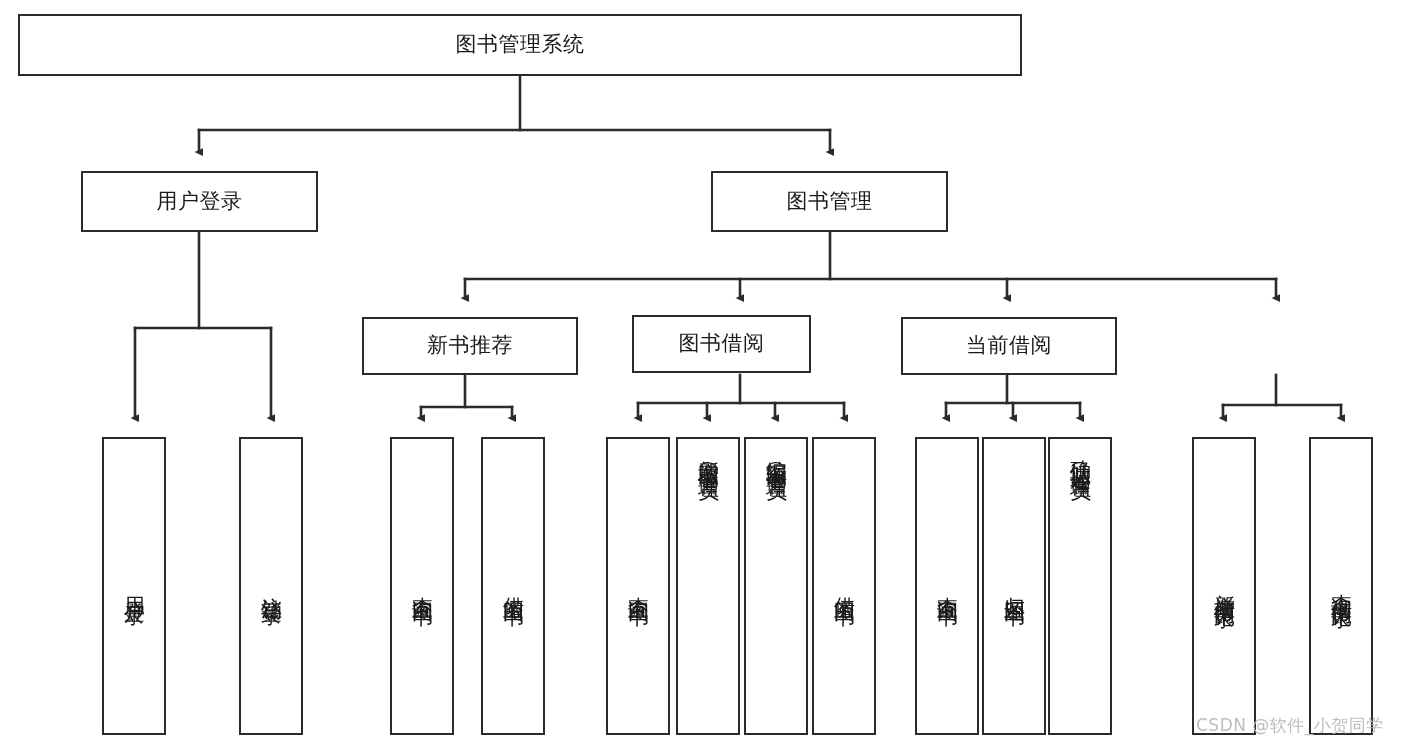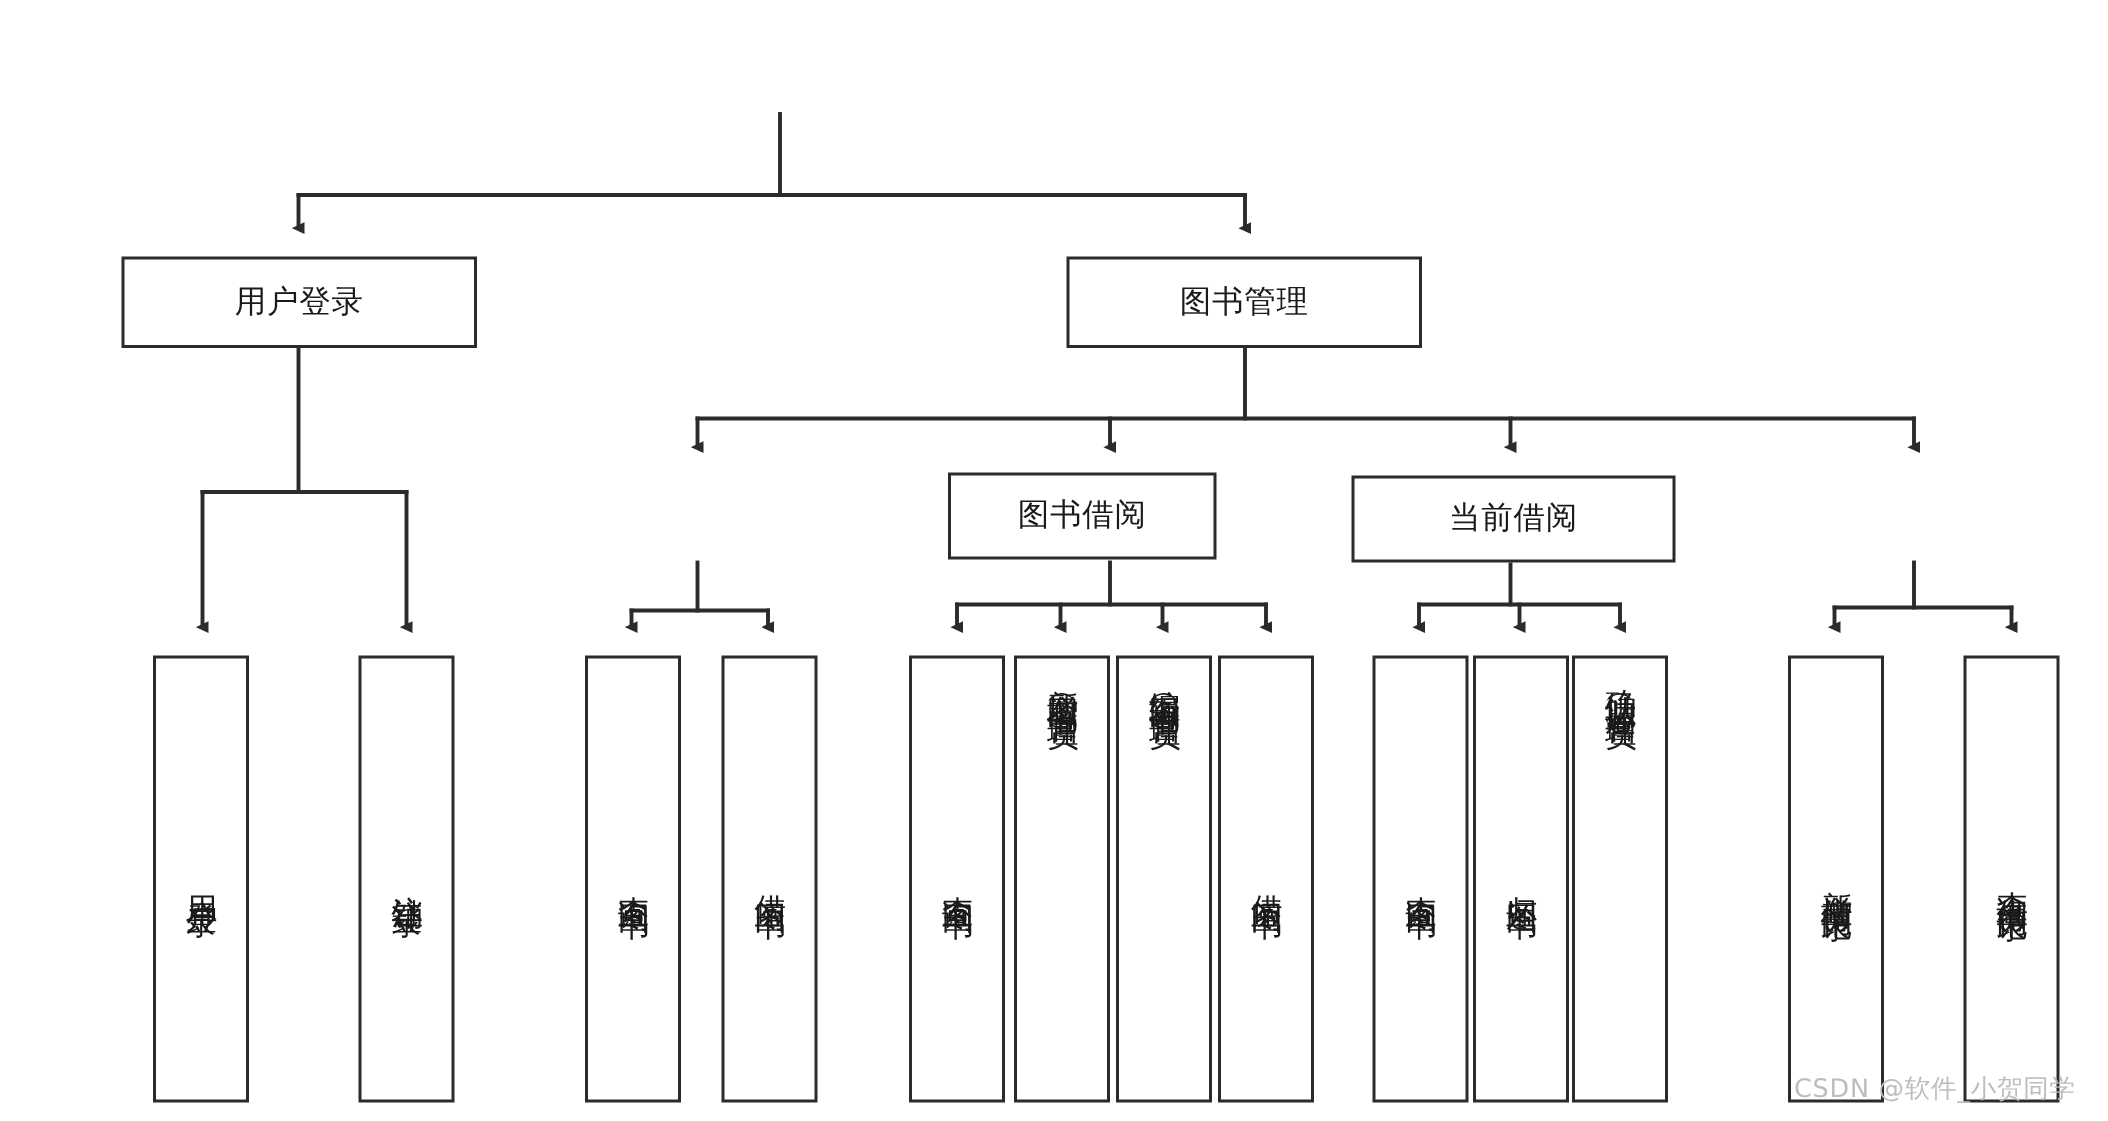--- a/index.html
+++ b/index.html
@@ -121,28 +121,34 @@
       <path d="M1013,403 L1013,418" marker-end="url(#arrowhead)"></path>
       <path d="M1080,403 L1080,418" marker-end="url(#arrowhead)"></path>
 
       <path d="M1276,375 L1276,405"></path>
       <path d="M1223,405 L1341,405"></path>
       <path d="M1223,405 L1223,418" marker-end="url(#arrowhead)"></path>
       <path d="M1341,405 L1341,418" marker-end="url(#arrowhead)"></path>
     </g>
   </svg>
 
+  <div class="node-box horizontal" style="left:18px; top:14px; width:1004px; height:62px;">
+    <span class="node-label">图书管理系统</span>
+  </div>
 
   <div class="node-box horizontal" style="left:81px; top:171px; width:237px; height:61px;">
     <span class="node-label">用户登录</span>
   </div>
   <div class="node-box horizontal" style="left:711px; top:171px; width:237px; height:61px;justify-content:center;">
     <span class="node-label">图书管理</span>
   </div>
 
+  <div class="node-box horizontal" style="left:362px; top:317px; width:216px; height:58px;">
+    <span class="node-label">新书推荐</span>
+  </div>
   <div class="node-box horizontal" style="left:632px; top:315px; width:179px; height:58px;">
     <span class="node-label">图书借阅</span>
   </div>
   <div class="node-box horizontal" style="left:901px; top:317px; width:216px; height:58px;">
     <span class="node-label">当前借阅</span>
   </div>
 
   <div class="node-box vertical centered" style="left:102px; top:437px; width:64px; height:298px;">
     <span class="node-label">用户登录</span>
   </div>

